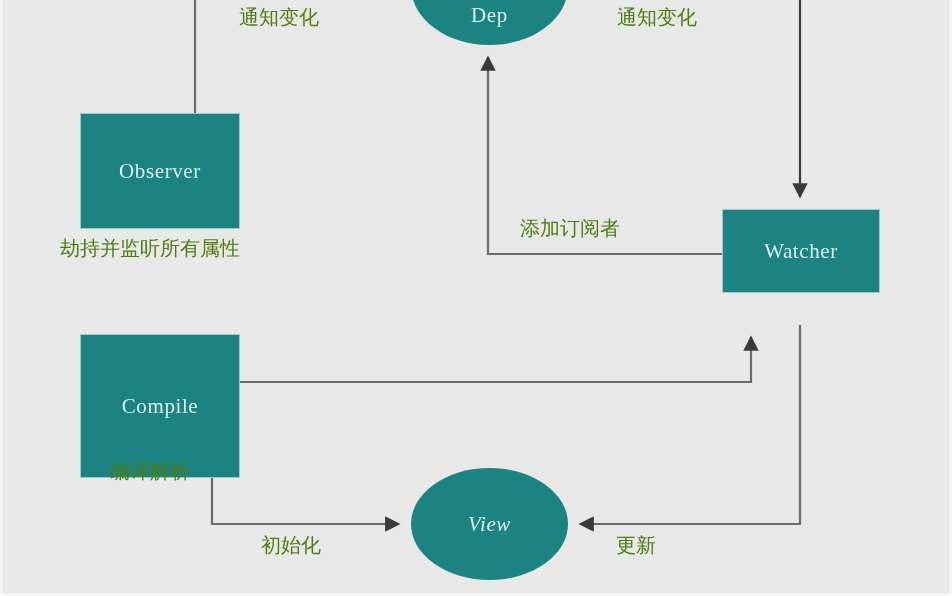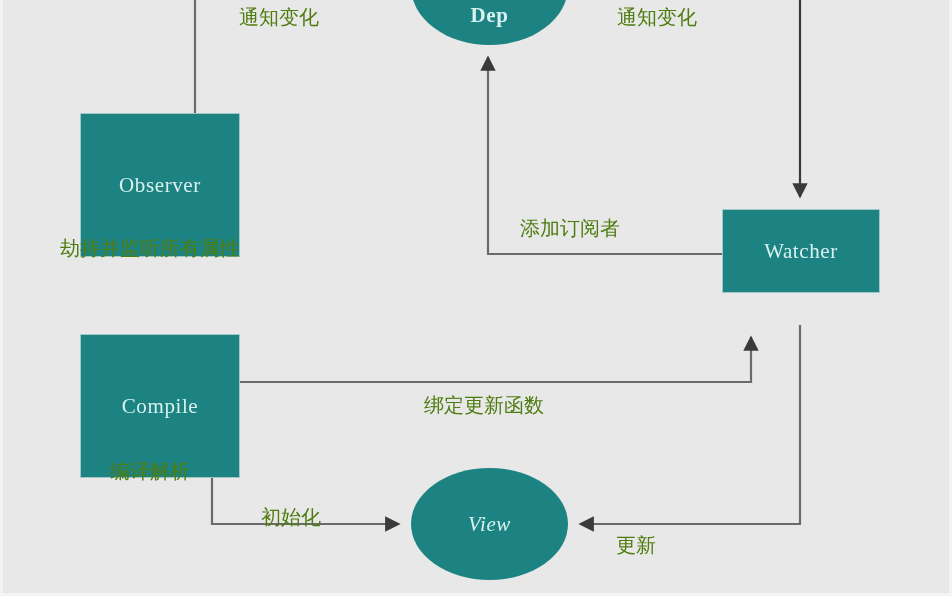--- a/index.html
+++ b/index.html
@@ -55,27 +55,26 @@
     line-height: 1;
   }
   #node-dep {
     left: 408px;
     top: -72px;
     width: 157px;
     height: 117px;
   }
   #node-dep .node-label {
     margin-top: 58px;
-    font-weight: bold;
   }
   #node-observer {
     left: 77px;
     top: 113px;
     width: 160px;
-    height: 144px;
+    height: 116px;
   }
   #node-watcher {
     left: 719px;
     top: 209px;
     width: 158px;
     height: 84px;
   }
   #node-compile {
     left: 77px;
     top: 334px;
@@ -98,21 +97,21 @@
     line-height: 1.2;
     white-space: nowrap;
     z-index: 4;
   }
   #label-notify-left   { left: 236px; top: 5px; }
   #label-notify-right  { left: 614px; top: 5px; }
   #label-add-sub       { left: 517px; top: 216px; }
   #label-hijack        { left: 57px;  top: 236px; }
   #label-bind-update   { left: 421px; top: 393px; }
   #label-compile-parse { left: 107px; top: 459px; }
-  #label-init          { left: 258px; top: 505px; text-align: center; }
+  #label-init          { left: 258px; top: 533px; text-align: center; }
   #label-update        { left: 613px; top: 533px; }
 </style>
 </head>
 <body>
 
 <div id="canvas">
 
   <svg id="edges" viewBox="0 0 952 596" width="952" height="596">
     <defs>
       <marker id="arrow" viewBox="0 0 10 10" refX="9" refY="5" markerWidth="7" markerHeight="7" orient="auto-start-reverse">
@@ -166,21 +165,20 @@
   </div>
 
   <div class="edge-label" id="label-notify-left">通知变化</div>
 
   <div class="edge-label" id="label-notify-right">通知变化</div>
 
   <div class="edge-label" id="label-add-sub">添加订阅者</div>
 
   <div class="edge-label" id="label-hijack">劫持并监听所有属性</div>
 
-  <div class="edge-label" id="label-bind-update">绑定更新函数</div>
 
   <div class="edge-label" id="label-compile-parse">编译解析</div>
 
   <div class="edge-label" id="label-init">初始化</div>
 
   <div class="edge-label" id="label-update">更新</div>
 
 </div>
 
 </body></html>

